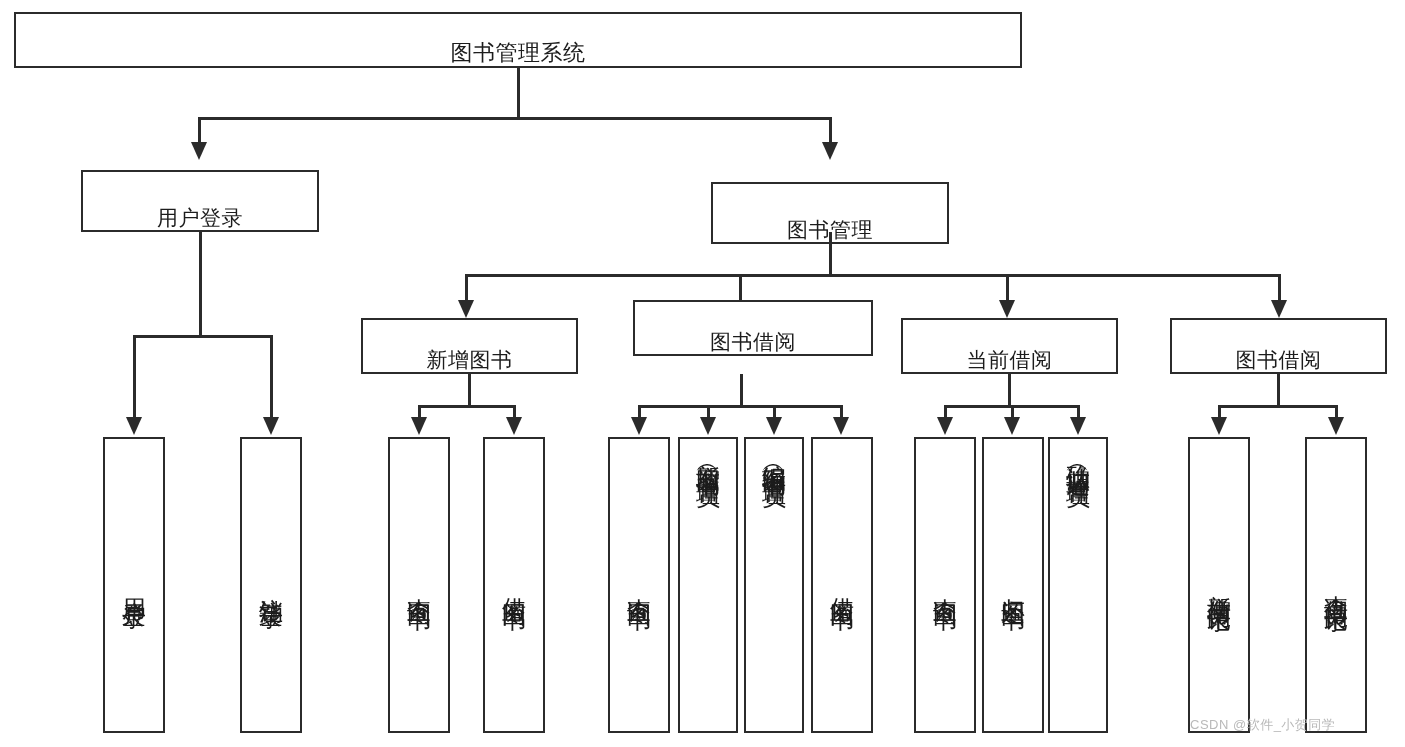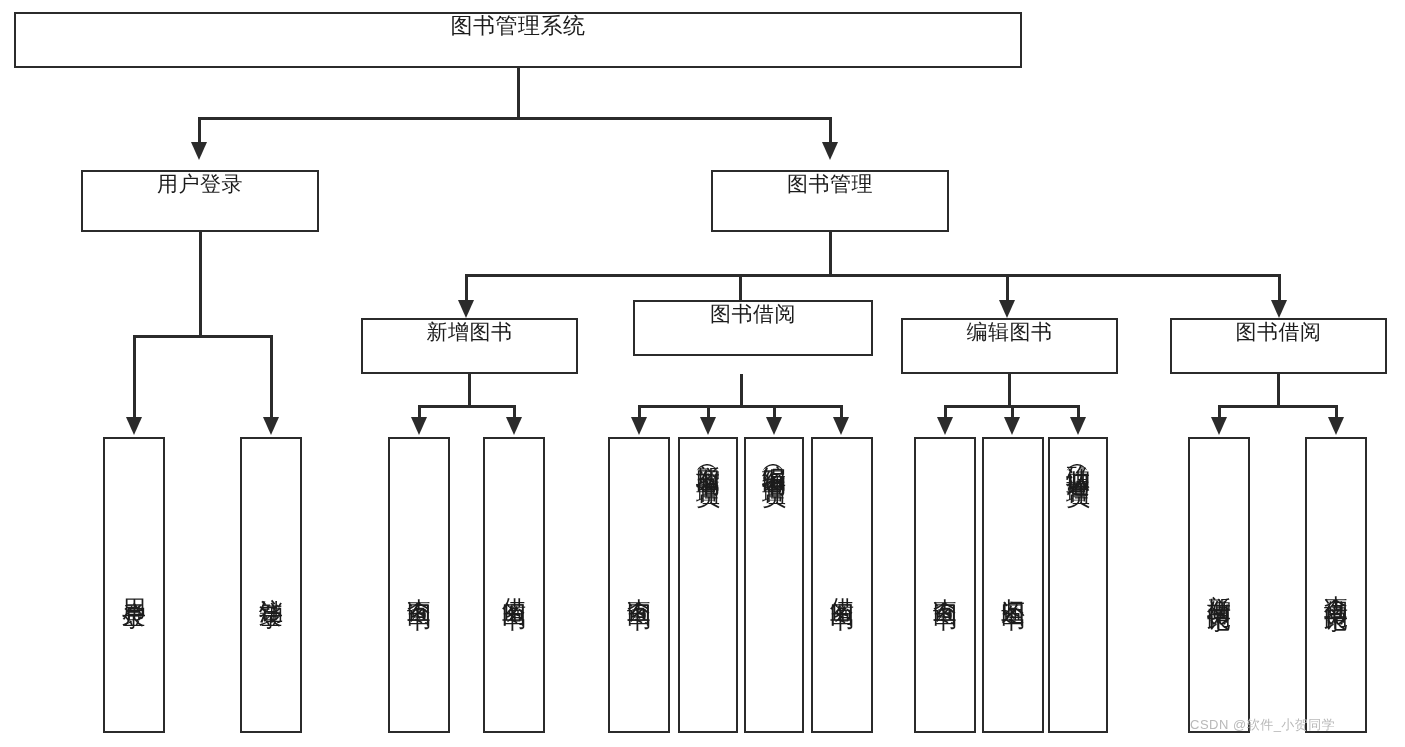--- a/index.html
+++ b/index.html
@@ -16,21 +16,21 @@
     height: 747px;
     background: #ffffff;
     overflow: hidden;
   }
   .node {
     position: absolute;
     box-sizing: border-box;
     border: 2.5px solid #2b2b2b;
     background: #ffffff;
     display: flex;
-    align-items: flex-start;
+    align-items: flex-end;
     justify-content: center;
     color: #1c1c1c;
   }
   .node .lbl {
     display: block;
     text-align: center;
     line-height: 1.12;
     letter-spacing: 0.5px;
   }
   
@@ -96,21 +96,21 @@
   <div class="edge v" style="left:198px; top:117px; width:2.5px; height:27px;"></div>
   <div class="arrow" style="left:191px; top:142px;"></div>
 
   <div class="edge v" style="left:829px; top:117px; width:2.5px; height:27px;"></div>
   <div class="arrow" style="left:822px; top:142px;"></div>
 
   <div class="node horiz" id="n-t1-0" style="left:81px; top:170px; width:238px; height:62px;">
     <span class="lbl">用户登录</span>
   </div>
 
-  <div class="node horiz" id="n-t1-1" style="left:711px; top:170px; width:238px; height:62px;">
+  <div class="node horiz" id="n-t1-1" style="left:711px; top:182px; width:238px; height:62px;">
     <span class="lbl">图书管理</span>
   </div>
 
   <div class="edge v" style="left:199px; top:232px; width:2.5px; height:103px;"></div>
   <div class="edge h" style="left:133px; top:335px; width:139px; height:2.5px;"></div>
   <div class="edge v" style="left:133px; top:335px; width:2.5px; height:84px;"></div>
   <div class="arrow" style="left:126px; top:417px;"></div>
   <div class="edge v" style="left:270px; top:335px; width:2.5px; height:84px;"></div>
   <div class="arrow" style="left:263px; top:417px;"></div>
 
@@ -125,21 +125,21 @@
   <div class="edge v" style="left:1278px; top:274px; width:2.5px; height:28px;"></div>
   <div class="arrow" style="left:1271px; top:300px;"></div>
 
   <div class="node horiz" id="n-t2-0" style="left:361px; top:318px; width:217px; height:56px;">
     <span class="lbl">新增图书</span>
   </div>
   <div class="node horiz" id="n-t2-1" style="left:633px; top:300px; width:240px; height:56px;">
     <span class="lbl">图书借阅</span>
   </div>
   <div class="node horiz" id="n-t2-2" style="left:901px; top:318px; width:217px; height:56px;">
-    <span class="lbl">编辑图书</span>
+    <span class="lbl">当前借阅</span>
   </div>
   <div class="node horiz" id="n-t2-3" style="left:1170px; top:318px; width:217px; height:56px;">
     <span class="lbl">图书借阅</span>
   </div>
 
   <div class="edge v" style="left:468px; top:374px; width:2.5px; height:33px;"></div>
   <div class="edge h" style="left:418px; top:405px; width:97px; height:2.5px;"></div>
   <div class="edge v" style="left:418px; top:405px; width:2.5px; height:14px;"></div>
   <div class="arrow" style="left:411px; top:417px;"></div>
   <div class="edge v" style="left:513px; top:405px; width:2.5px; height:14px;"></div>

